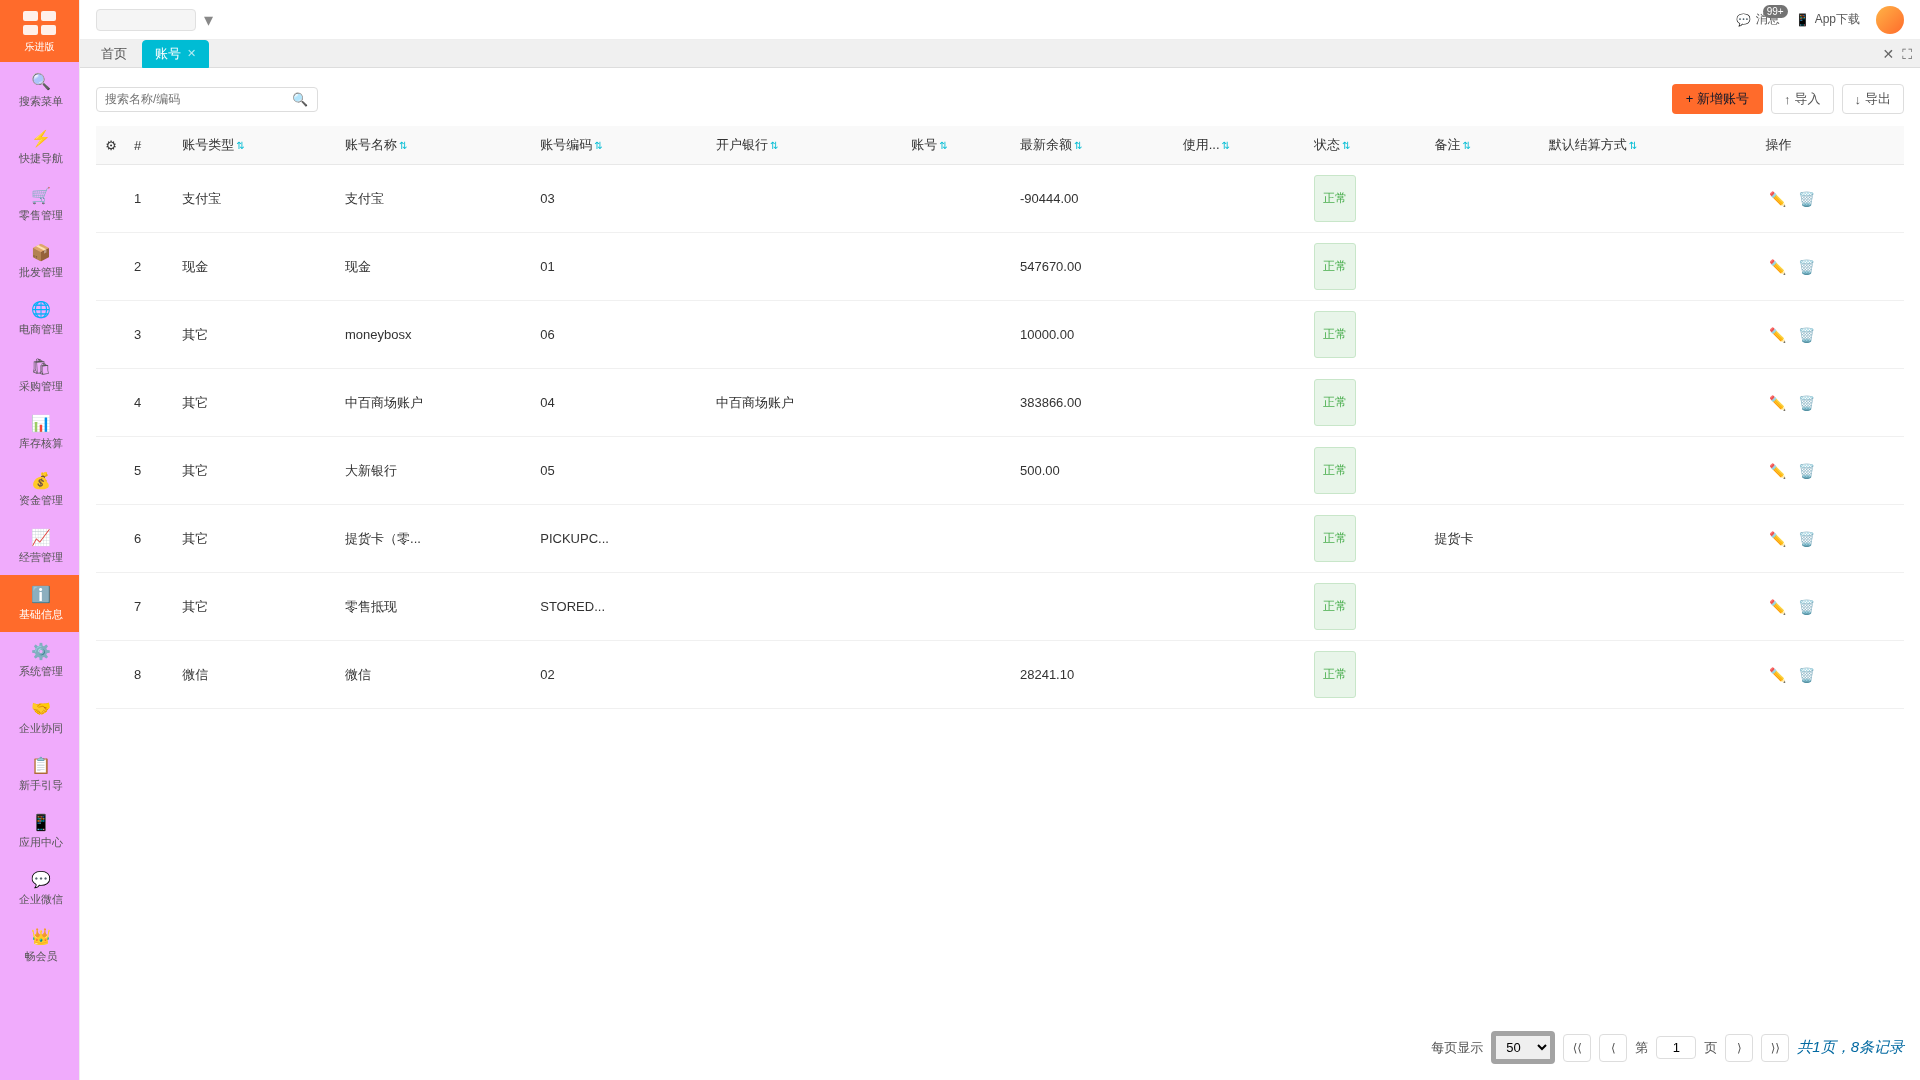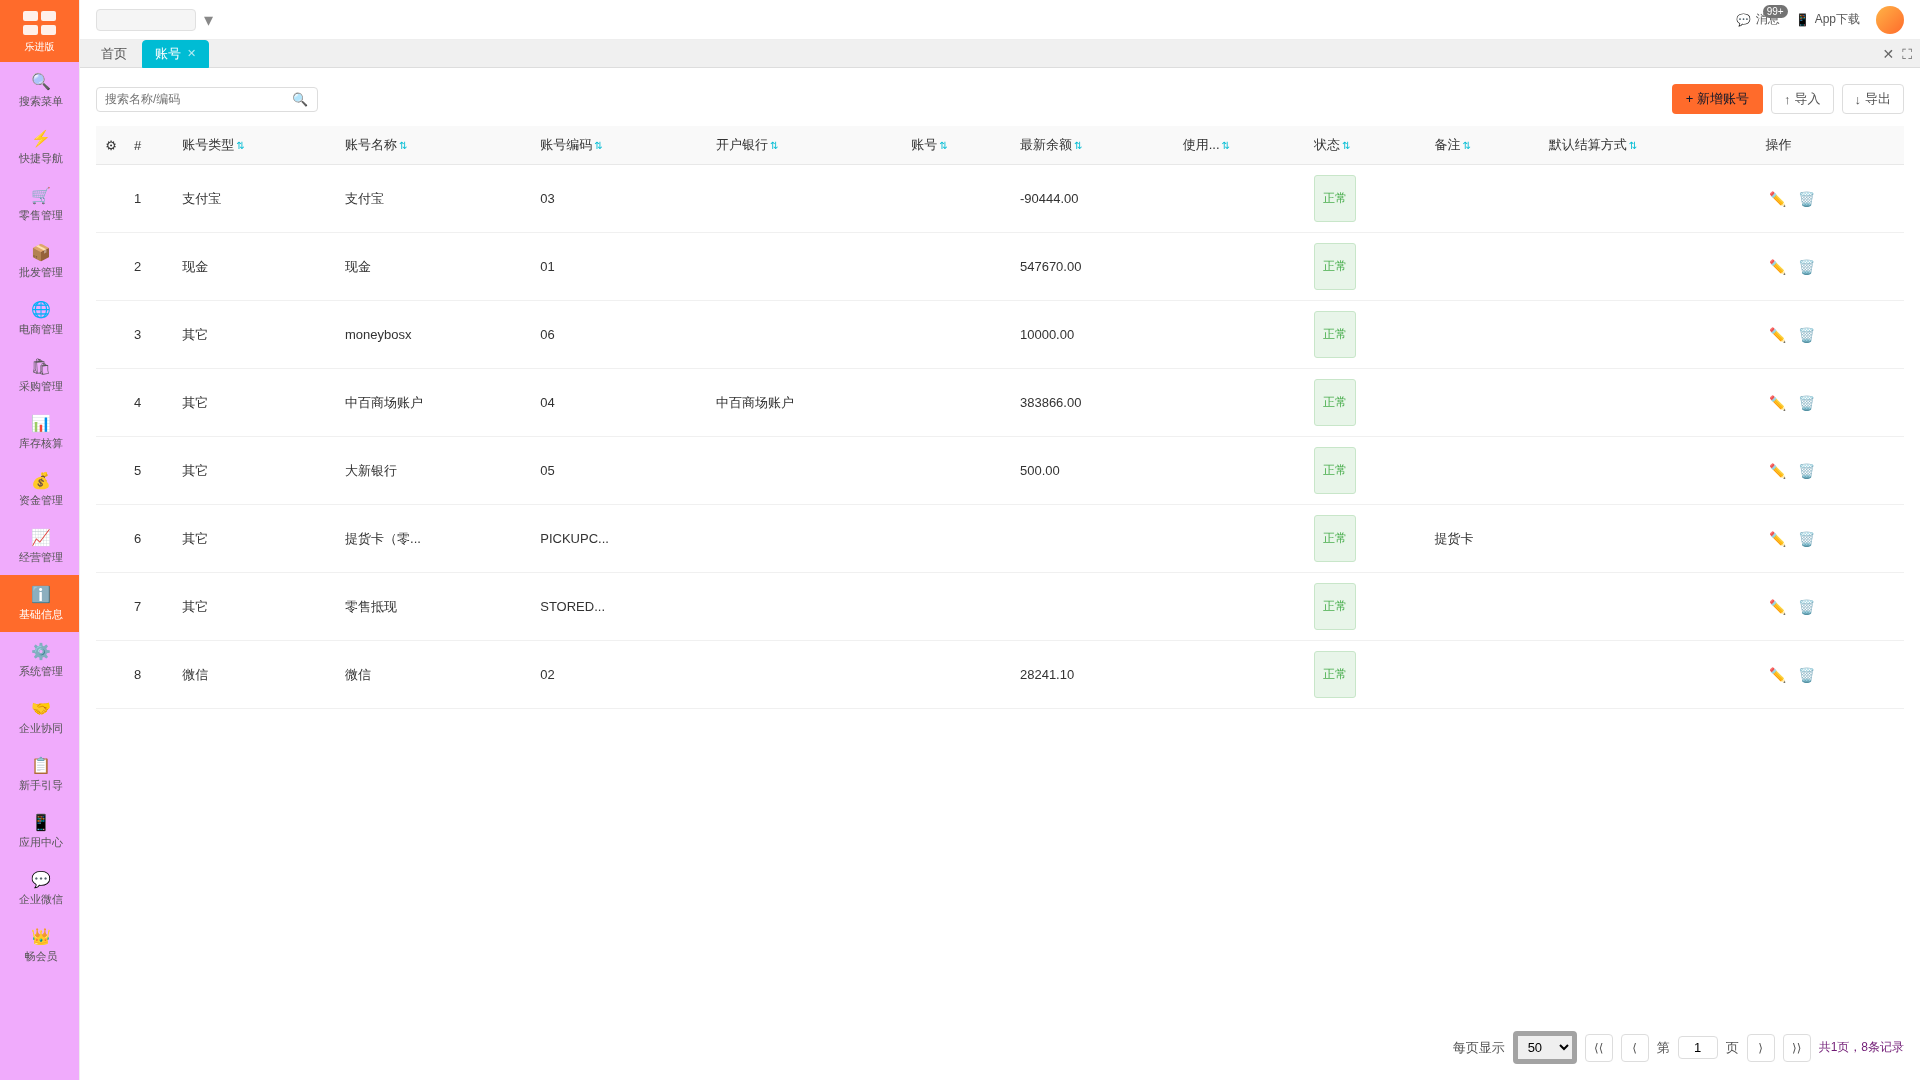--- a/index.html
+++ b/index.html
@@ -277,21 +277,21 @@
       color: #555;
     }
     .page-input {
       width: 40px;
       border: 1px solid #ddd;
       border-radius: 4px;
       padding: 3px 6px;
       text-align: center;
       font-size: 13px;
     }
-    .page-total { color: #701a75; font-size: 12px; }
+    .page-total { color: #0369a1; font-size: 15px; font-style: italic; }
   </style>
 </head>
 <body>
 
 <div class="sidebar">
   <div class="sidebar-logo">
     <div class="sidebar-logo-icon">
       <svg width="38" height="28" viewBox="0 0 38 28">
         <rect x="2" y="2" width="15" height="10" rx="2" fill="#fff" opacity="0.9"></rect>
         <rect x="20" y="2" width="15" height="10" rx="2" fill="#fff" opacity="0.9"></rect>

